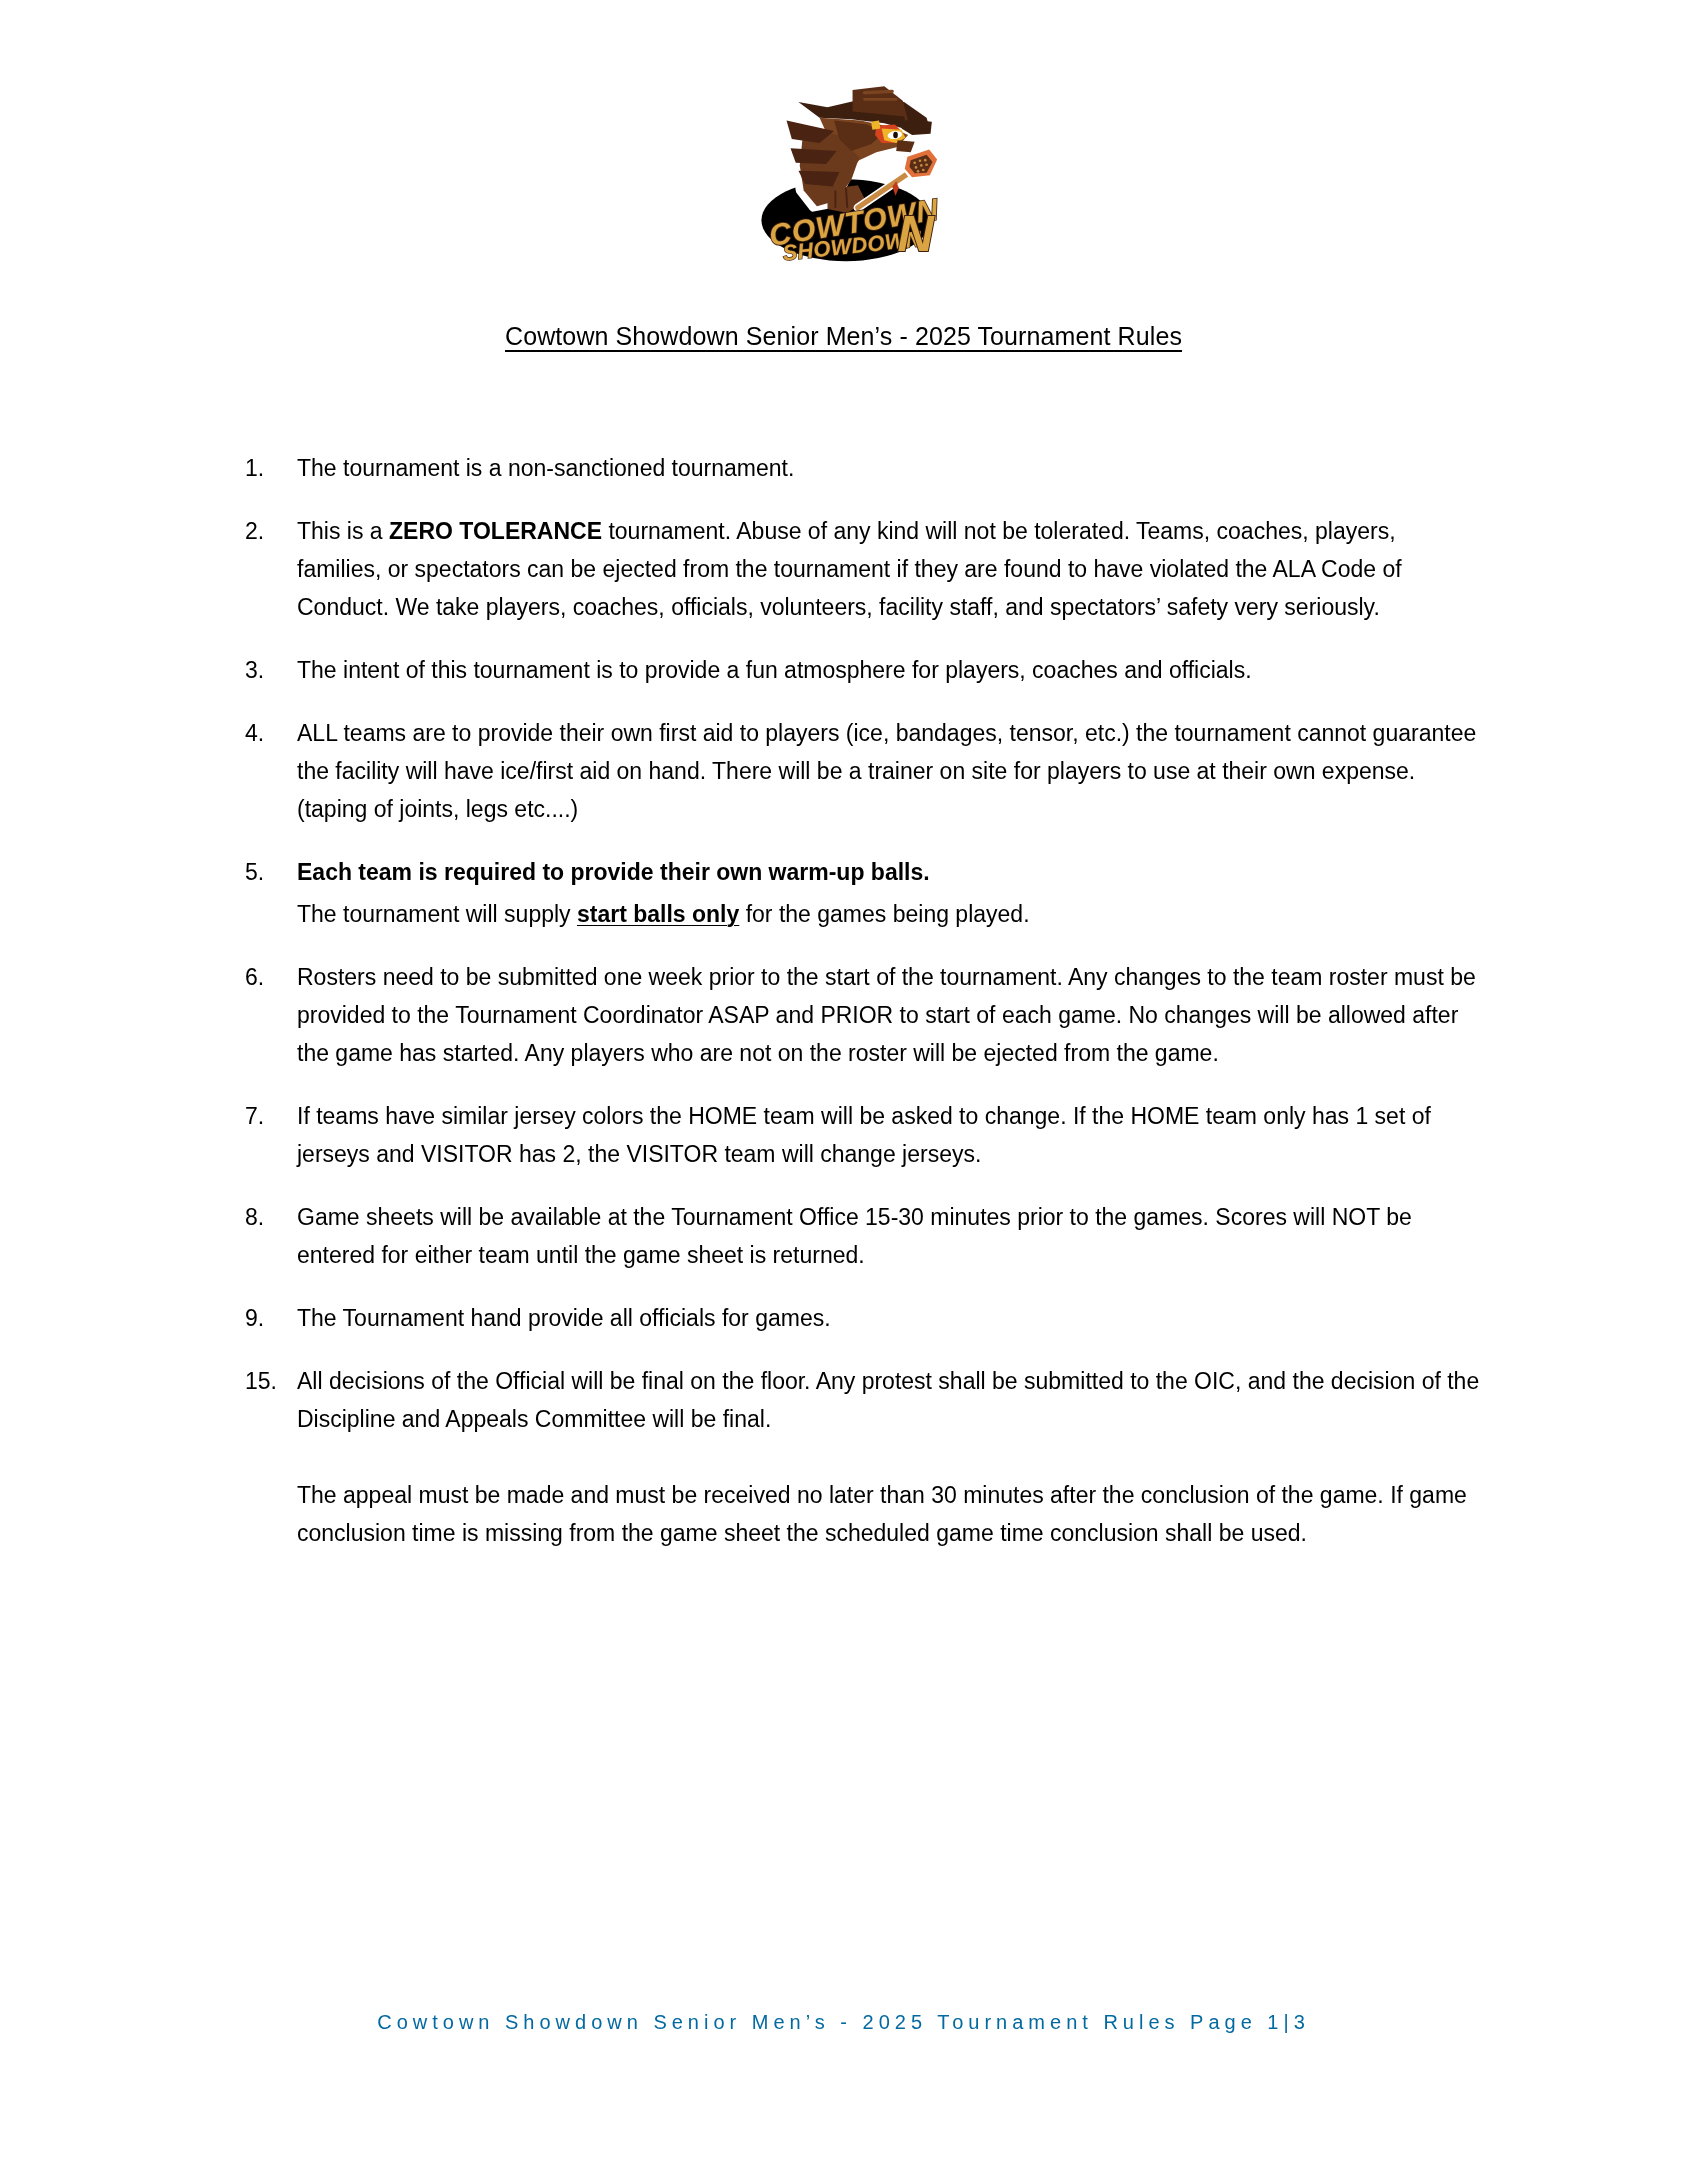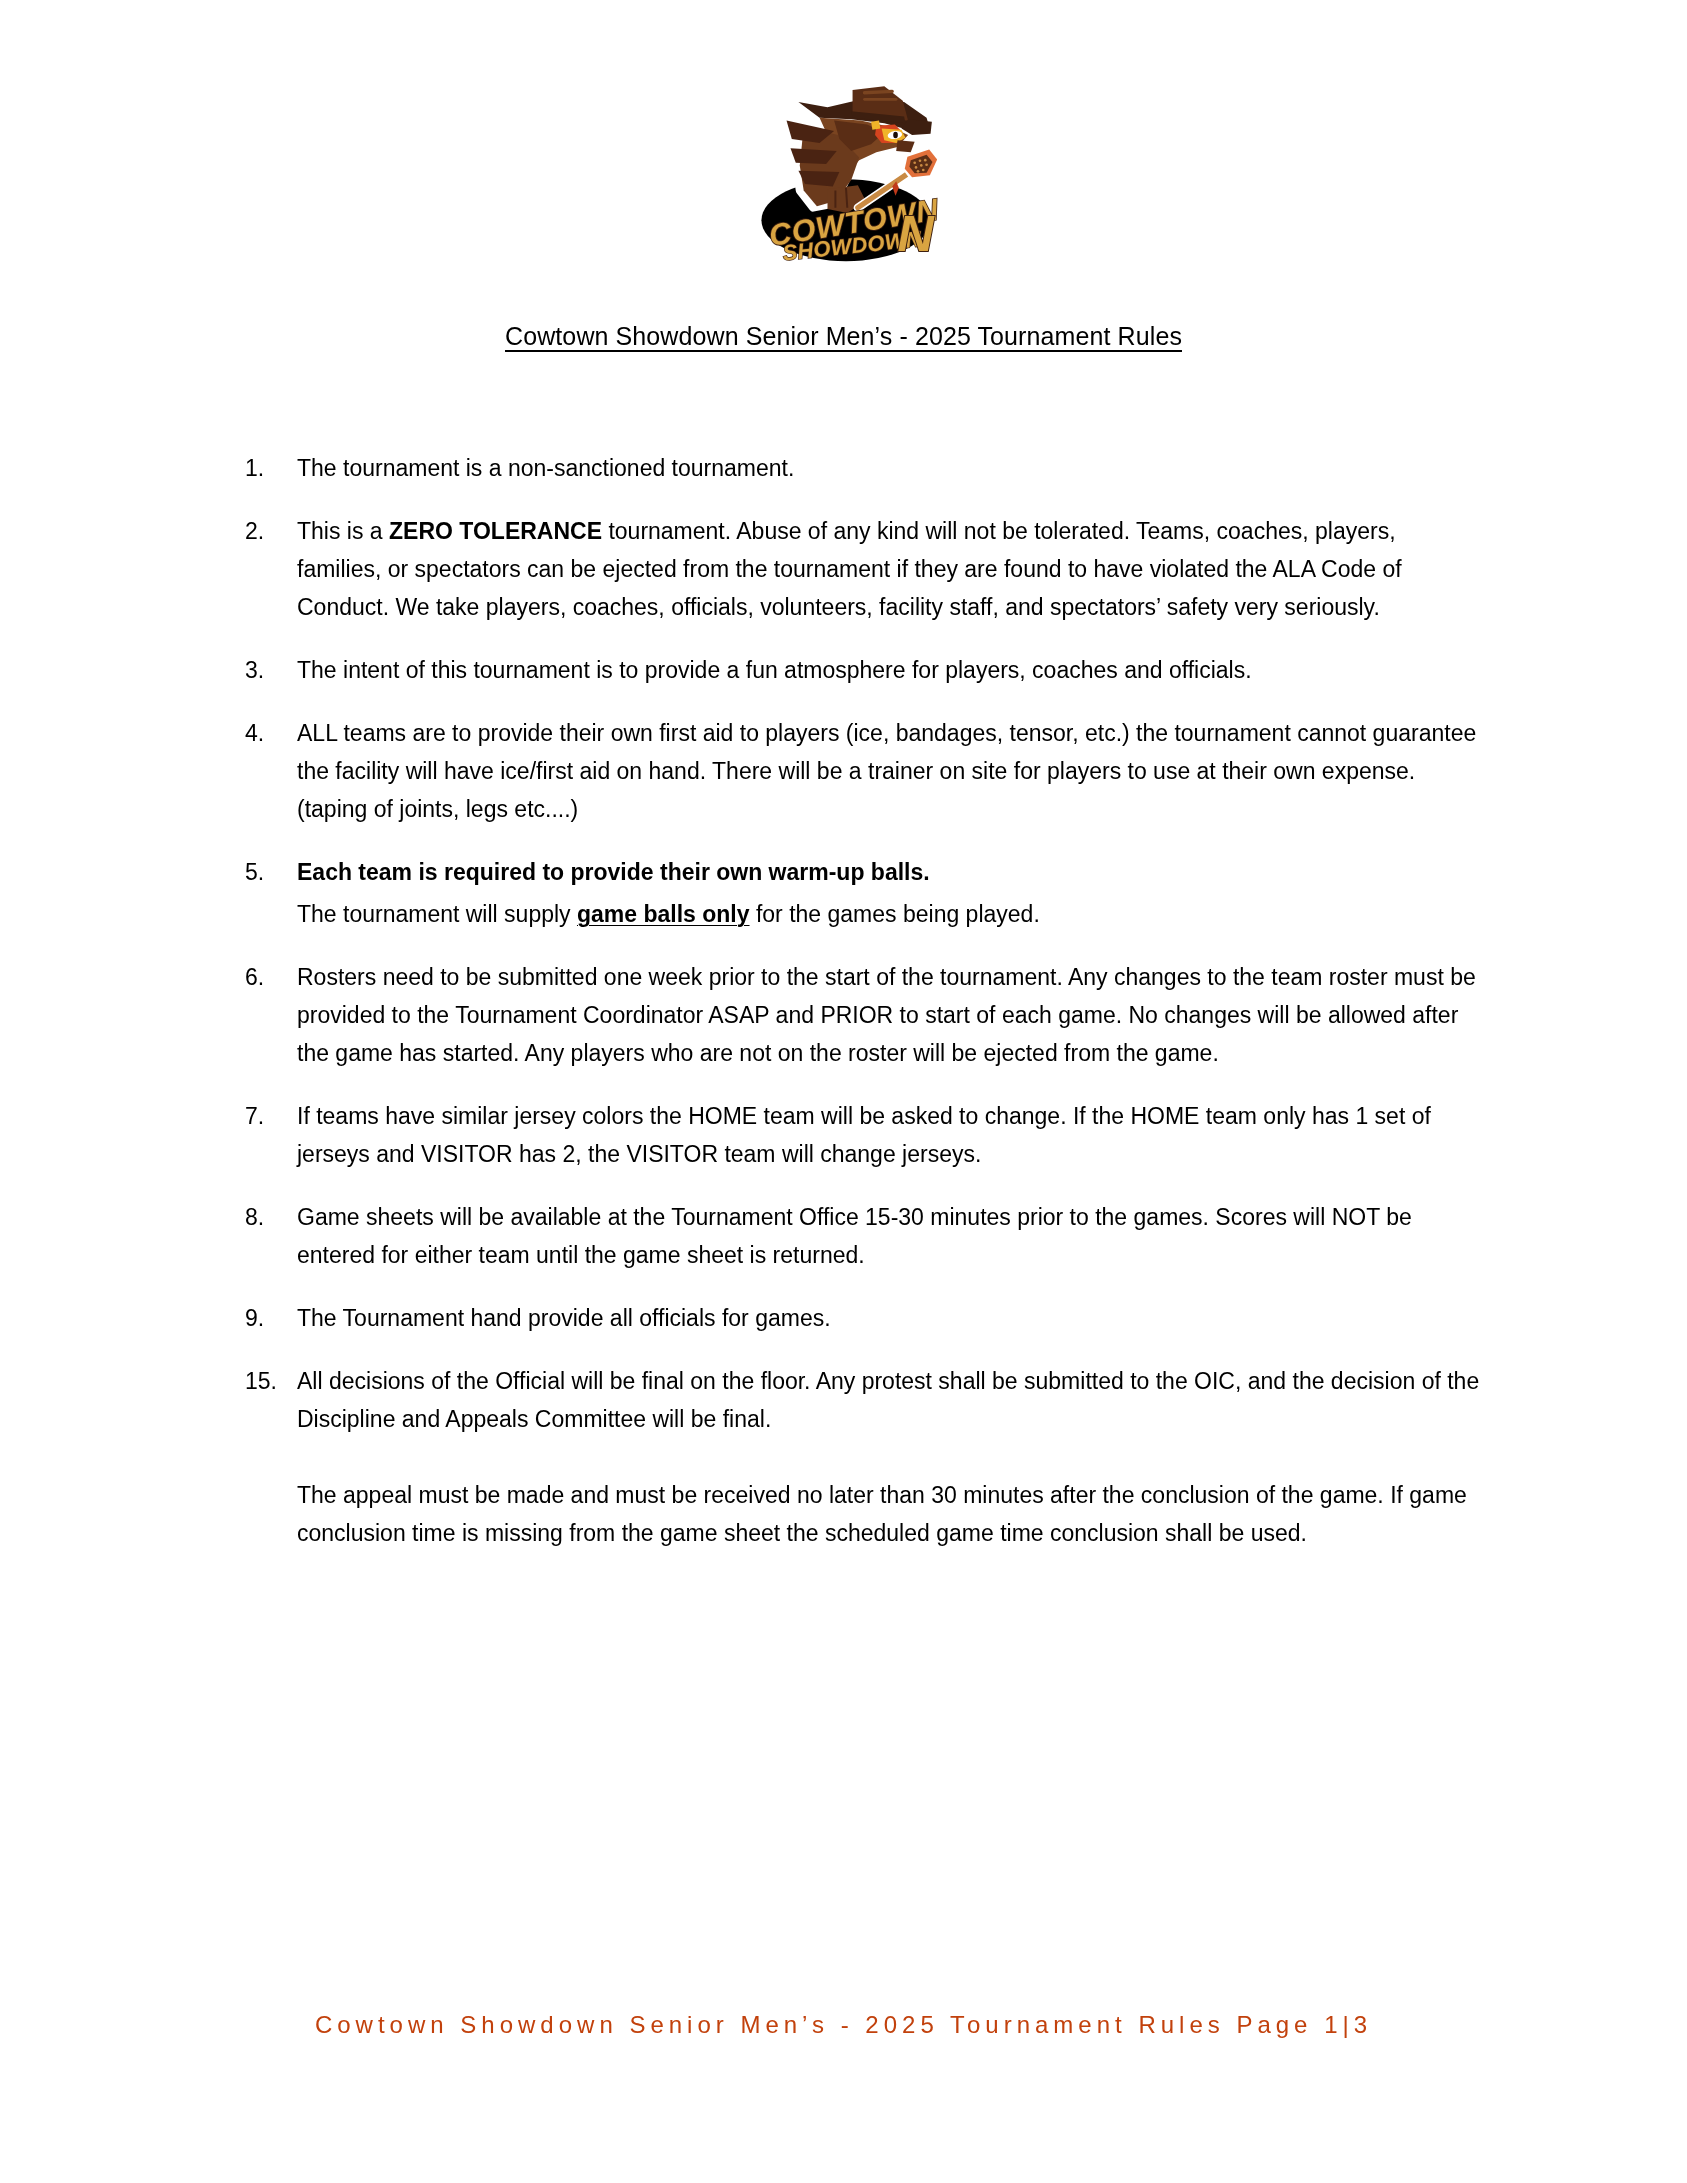--- a/index.html
+++ b/index.html
@@ -97,24 +97,24 @@
     text-decoration-thickness: 1.3px;
   }
 
   
   .footer {
     position: absolute;
     left: 0;
     right: 0;
     top: 2011px;
     text-align: center;
-    font-size: 24px;
+    font-size: 20px;
     letter-spacing: 5px;
     font-weight: 400;
-    color: #c2410c;
+    color: #0369a1;
   }
 </style>
 </head>
 <body>
 
 <div class="page">
 
   <div class="logo-wrap">
     <svg class="logo-svg" viewBox="0 0 330 290" aria-label="Cowtown Showdown logo">
 
@@ -219,21 +219,21 @@
       <li class="rule">
         <span class="marker">4.</span>
         <span class="body">
           <p><span>ALL teams are to provide their own first aid to players (ice, bandages, tensor, etc.) the tournament cannot guarantee the facility will have ice/first aid on hand. There will be a trainer on site for players to use at their own expense. (taping of joints, legs etc....)</span></p>
         </span>
       </li>
       <li class="rule">
         <span class="marker">5.</span>
         <span class="body">
           <p><span class="b">Each team is required to provide their own warm-up balls.</span></p>
-          <p><span>The tournament will supply </span><span class="bu">game balls only</span><span> for the games being played.</span></p>
+          <p><span>The tournament will supply </span><span class="bu">start balls only</span><span> for the games being played.</span></p>
         </span>
       </li>
       <li class="rule">
         <span class="marker">6.</span>
         <span class="body">
           <p><span>Rosters need to be submitted one week prior to the start of the tournament. Any changes to the team roster must be provided to the Tournament Coordinator ASAP and PRIOR to start of each game. No changes will be allowed after the game has started. Any players who are not on the roster will be ejected from the game.</span></p>
         </span>
       </li>
       <li class="rule">
         <span class="marker">7.</span>

